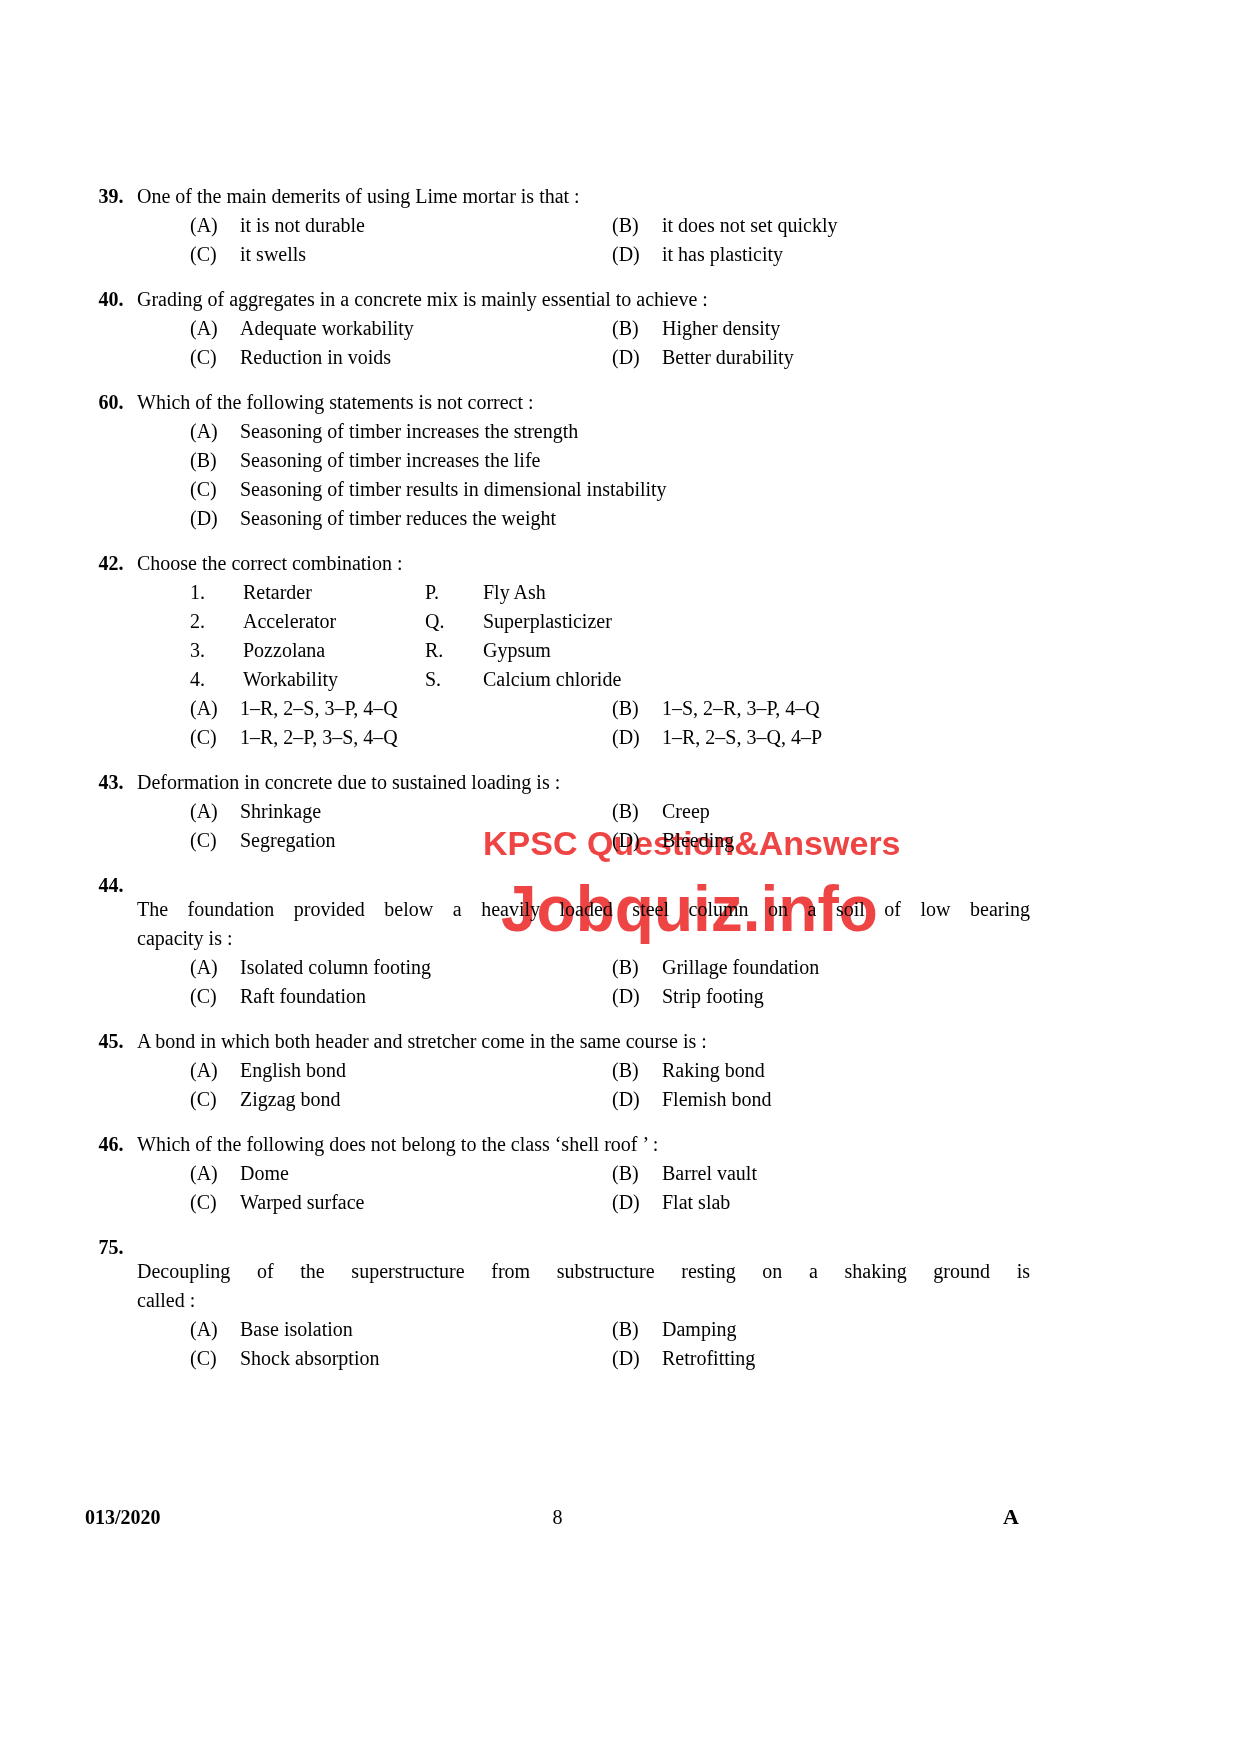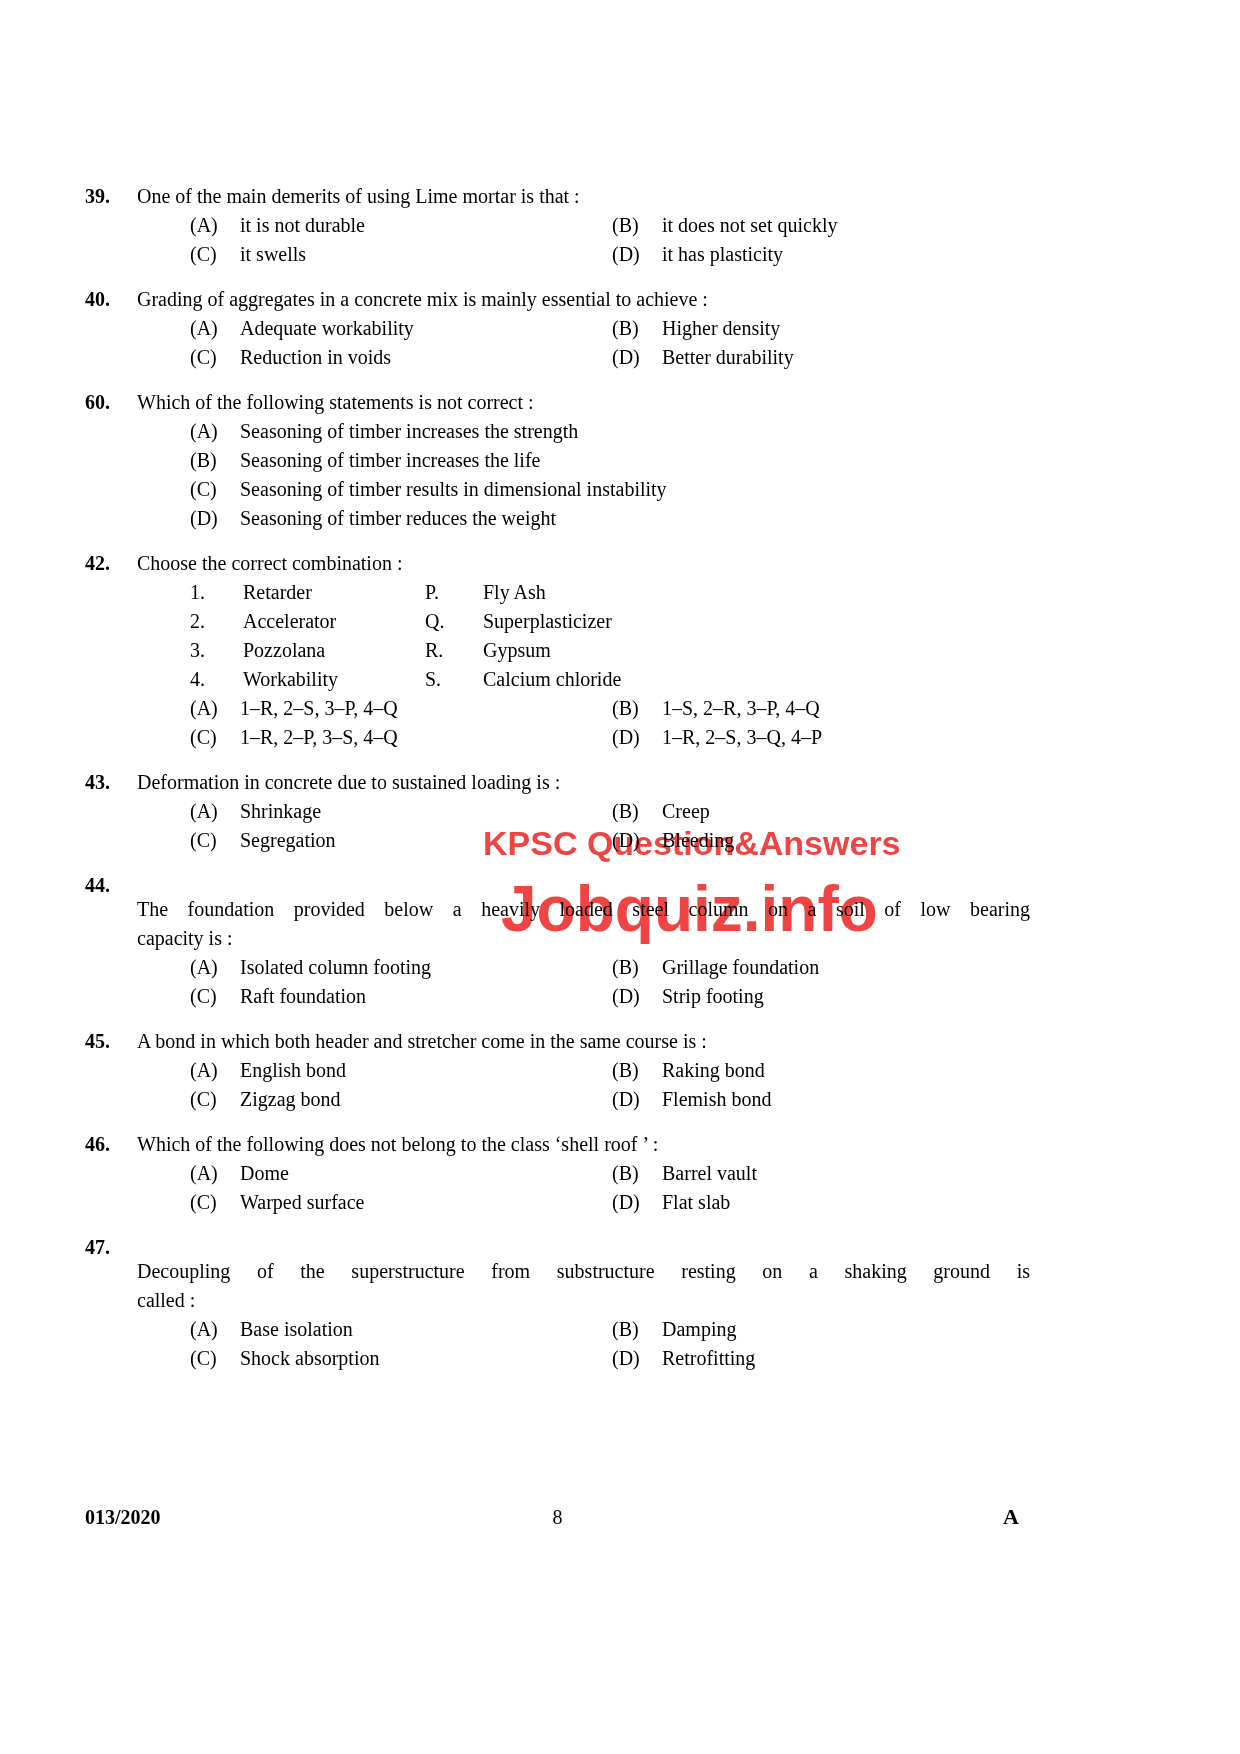--- a/index.html
+++ b/index.html
@@ -15,21 +15,21 @@
     position:absolute; z-index:0; color:#ef4444;
     font-family:"Liberation Sans","DejaVu Sans",sans-serif; font-weight:bold;
     white-space:nowrap; user-select:none;
   }
   .wm1 { left:483px; top:824px; font-size:34px; }
   .wm2 { left:501px; top:872px; font-size:64px; }
 
   
   .content { position:absolute; left:85px; top:182px; width:945px; z-index:1; }
   .q-block { display:flex; margin-bottom:16px; }
-  .q-num  { width:52px; flex:none; font-weight:bold; font-size:20px; line-height:29px; }
+  .q-num  { width:52px; flex:none; font-weight:bold; font-size:20px; line-height:29px;text-align:center; }
   .q-body { flex:1; font-size:20px; line-height:29px; }
   .q-line { min-height:29px; }
   .line-justify { text-align:justify; text-align-last:justify;margin-top:24px; }
 
   .options { margin-left:53px; }
   .options.two-col { display:grid; grid-template-columns:422px 1fr; }
   .options.stacked .opt { width:100%; }
   .opt { display:flex; }
   .opt-label { width:50px; flex:none; }
   .opt-text { flex:1; }
@@ -264,21 +264,21 @@
               <span class="opt-text">Warped surface</span>
             </div>
             <div class="opt">
               <span class="opt-label">(D)</span>
               <span class="opt-text">Flat slab</span>
             </div>
           </div>
         </div>
       </div>
       <div class="q-block">
-        <div class="q-num">47.</div>
+        <div class="q-num">75.</div>
         <div class="q-body">
           <div class="q-line line-justify">Decoupling of the superstructure from substructure resting on a shaking ground is</div>
           <div class="q-line">called :</div>
           <div class="options two-col">
             <div class="opt">
               <span class="opt-label">(A)</span>
               <span class="opt-text">Base isolation</span>
             </div>
             <div class="opt">
               <span class="opt-label">(B)</span>

